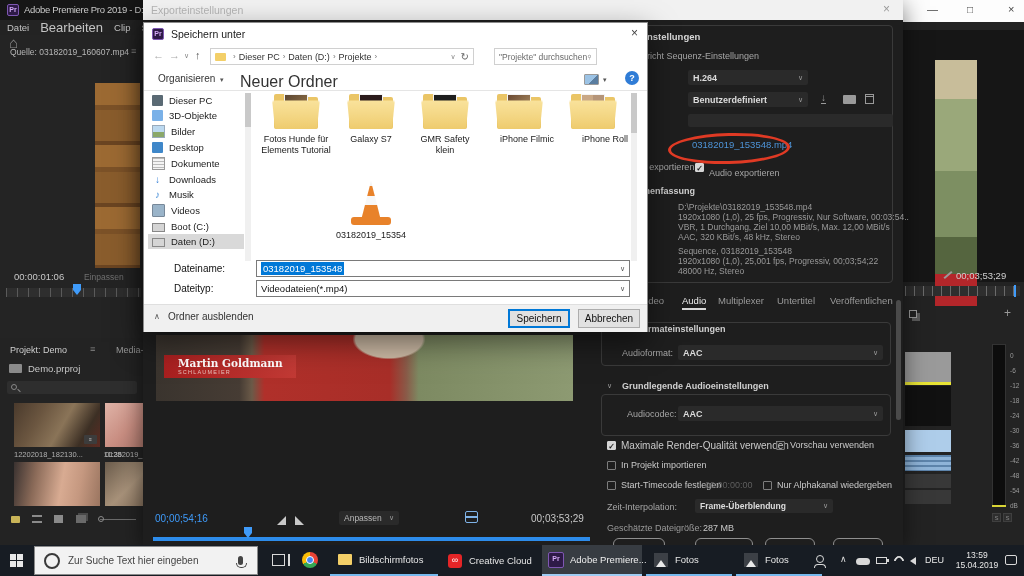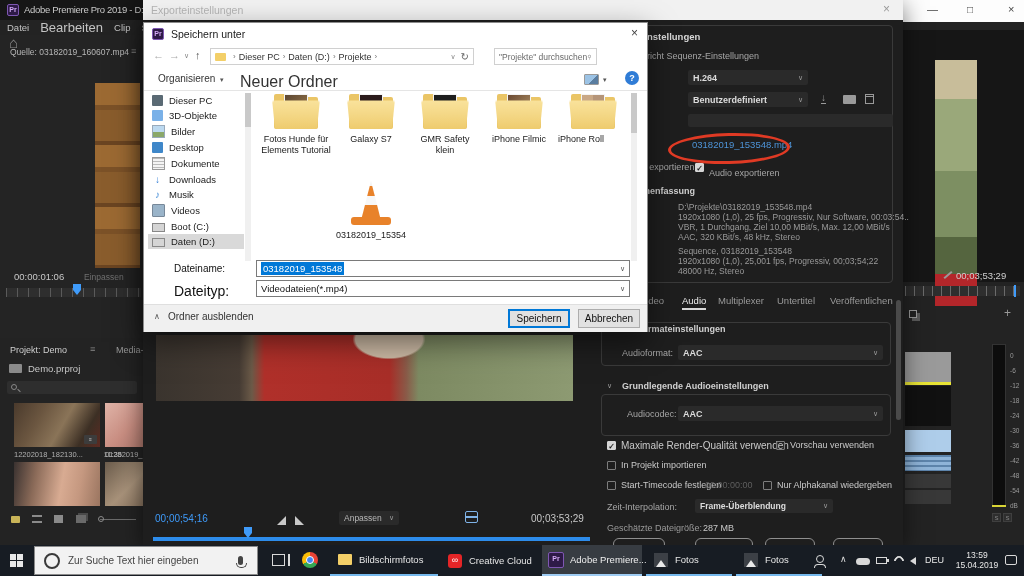--- a/index.html
+++ b/index.html
@@ -130,20 +130,24 @@
 
   <div class="a" style="left:143px;top:0;width:760px;height:545px;box-shadow:0 6px 22px rgba(0,0,0,.55)">
     <div class="a" style="left:0;top:0;width:760px;height:20px;background:#f1f1f1">
       <span class="a t" style="left:8px;top:4px;font-size:10.5px;color:#b5b5b5">Exporteinstellungen</span>
       <span class="a" style="left:740px;top:2px;font-size:12px;color:#9a9a9a">×</span>
     </div>
     <div class="a" style="left:0;top:20px;width:760px;height:525px;background:#1e1e1e"></div>
 
     <div class="a" style="left:13px;top:335px;width:417px;height:66px;background:linear-gradient(90deg,#3a342e 0%,#463c34 20%,#6b5a48 23%,#b0302a 26%,#a82e28 56%,#8a5a48 60%,#7d8a62 63%,#8d9a72 100%);overflow:hidden">
       <div class="a" style="left:190px;top:-6px;width:86px;height:34px;background:radial-gradient(ellipse at 50% 30%,#cbb9a4 0 55%,rgba(0,0,0,0) 60%)"></div>
+      <div class="a" style="left:8px;top:20px;width:132px;height:23px;background:linear-gradient(90deg,#a81f1f,#c23a35);padding:2px 0 0 14px">
+        <div class="t" style="font-family:'DejaVu Serif',serif;font-weight:bold;font-size:10.5px;color:#fff">Martin Goldmann</div>
+        <div class="t" style="font-size:5.5px;letter-spacing:1.2px;color:#e8c3bd">SCHLAUMEIER</div>
+      </div>
     </div>
     <span class="a t" style="left:12px;top:513px;font-size:10px;color:#3f9bfa">00;00;54;16</span>
     <div class="a" style="left:134px;top:516px;width:0;height:0;border-bottom:9px solid #c9c9c9;border-left:9px solid transparent"></div>
     <div class="a" style="left:152px;top:516px;width:0;height:0;border-bottom:9px solid #c9c9c9;border-right:9px solid transparent"></div>
     <div class="a dd" style="left:196px;top:511px;width:60px;height:14px">
       <span class="t" style="font-size:8.5px;color:#b8b8b8">Anpassen</span>
         <span class="cv">∨</span>
     </div>
     <div class="a" style="left:322px;top:511px;width:13px;height:12px;border:1px solid #7fb3e8;border-radius:2px;background:linear-gradient(180deg,transparent 45%,#7fb3e8 45% 60%,transparent 60%)"></div>
     <span class="a t" style="left:388px;top:513px;font-size:10px;color:#c8c8c8">00;03;53;29</span>
@@ -338,29 +342,29 @@
       <div style="font-size:9px;color:#1a1a1a;line-height:11px;margin-top:3px">Galaxy S7</div>
     </div>
     <div class="a" style="left:266px;top:70px;width:70px;text-align:center">
       <div class="fol" style="margin:0 auto">
           <div class="fb"></div>
           <div class="ph" style="background:linear-gradient(180deg,#1e1e1e 0 30%,#c23a30 30% 45%,#2e2e2e 45% 75%,#8a9aa8 75%)"></div>
           <div class="ff"></div>
         </div>
       <div style="font-size:9px;color:#1a1a1a;line-height:11px;margin-top:3px">GMR Safety klein</div>
     </div>
-    <div class="a" style="left:340px;top:70px;width:70px;text-align:center">
+    <div class="a" style="left:340px;top:70px;width:70px;text-align:right">
       <div class="fol" style="margin:0 auto">
           <div class="fb"></div>
           <div class="ph" style="background:linear-gradient(135deg,#6b4a33,#9a7b55 55%,#4a3526)"></div>
           <div class="ff"></div>
         </div>
       <div style="font-size:9px;color:#1a1a1a;line-height:11px;margin-top:3px">iPhone Filmic</div>
     </div>
-    <div class="a" style="left:414px;top:70px;width:70px;text-align:left">
+    <div class="a" style="left:414px;top:70px;width:70px;text-align:right">
       <div class="fol" style="margin:0 auto">
           <div class="fb"></div>
           <div class="ph" style="background:linear-gradient(90deg,#c9a886 0 50%,#b59579 50%),linear-gradient(180deg,#8a6a52,#c9a886)"></div>
           <div class="ff"></div>
         </div>
       <div style="font-size:9px;color:#1a1a1a;line-height:11px;margin-top:3px">iPhone Roll</div>
     </div>
 
     <div class="a" style="left:192px;top:158px;width:70px;text-align:center">
       <div class="cone" style="margin:0 auto">
@@ -368,21 +372,21 @@
           <div class="cbase"></div>
         </div>
       <div style="font-size:9px;color:#1a1a1a;margin-top:4px">03182019_15354</div>
     </div>
 
     <span class="a t r" style="left:30px;top:240px;width:76px;font-size:10px;color:#111">Dateiname:</span>
     <div class="a wfield" style="left:112px;top:237px;width:374px;height:17px;border-color:#7a7a7a;justify-content:space-between">
       <span class="t" style="background:#0078d7;color:#fff;padding:1px 2px;font-size:9.5px">03182019_153548</span>
       <span style="color:#555;font-size:7px">∨</span>
     </div>
-    <span class="a t r" style="left:30px;top:260px;width:76px;font-size:14px;color:#111">Dateityp:</span>
+    <span class="a t r" style="left:30px;top:260px;width:76px;font-size:10px;color:#111">Dateityp:</span>
     <div class="a wfield" style="left:112px;top:257px;width:374px;height:17px;border-color:#7a7a7a;justify-content:space-between;background:#fff">
       <span class="t" style="font-size:9.5px;color:#111">Videodateien(*.mp4)</span>
       <span style="color:#555;font-size:7px">∨</span>
     </div>
 
     <div class="a" style="left:0;top:281px;width:503px;height:28px;background:#f0f0f0;border-top:1px solid #dfdfdf"></div>
     <span class="a" style="left:10px;top:289px;font-size:8px;color:#555">∧</span>
     <span class="a t" style="left:24px;top:288px;font-size:10px;color:#333">Ordner ausblenden</span>
     <div class="a btn" style="left:364px;top:286px;width:62px;height:19px;border:1px solid #0078d7;box-shadow:inset 0 0 0 1px #0078d7">Speichern</div>
     <div class="a btn" style="left:434px;top:286px;width:62px;height:19px">Abbrechen</div>

